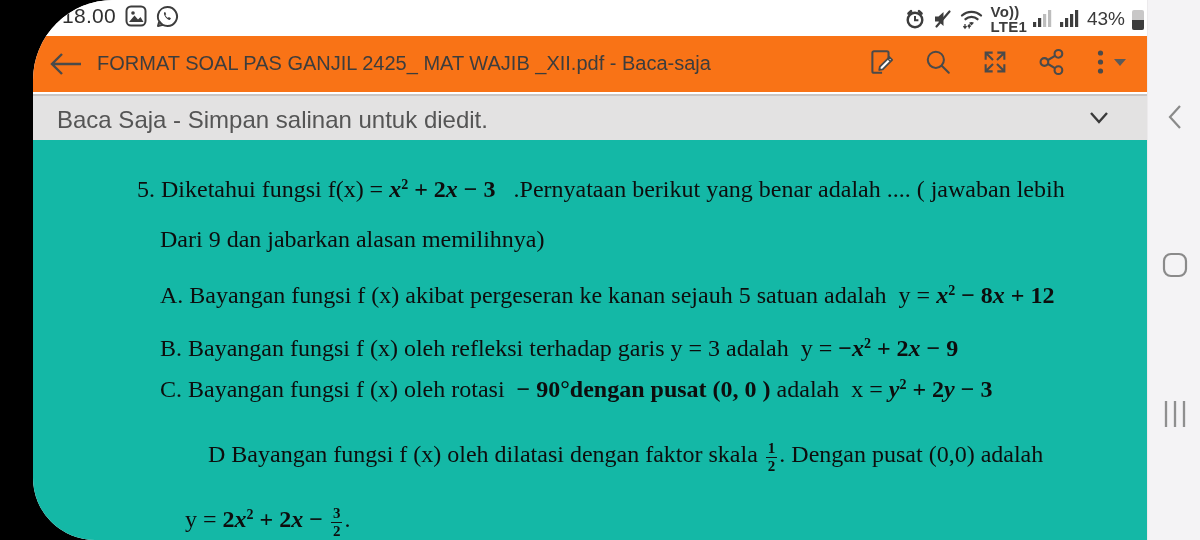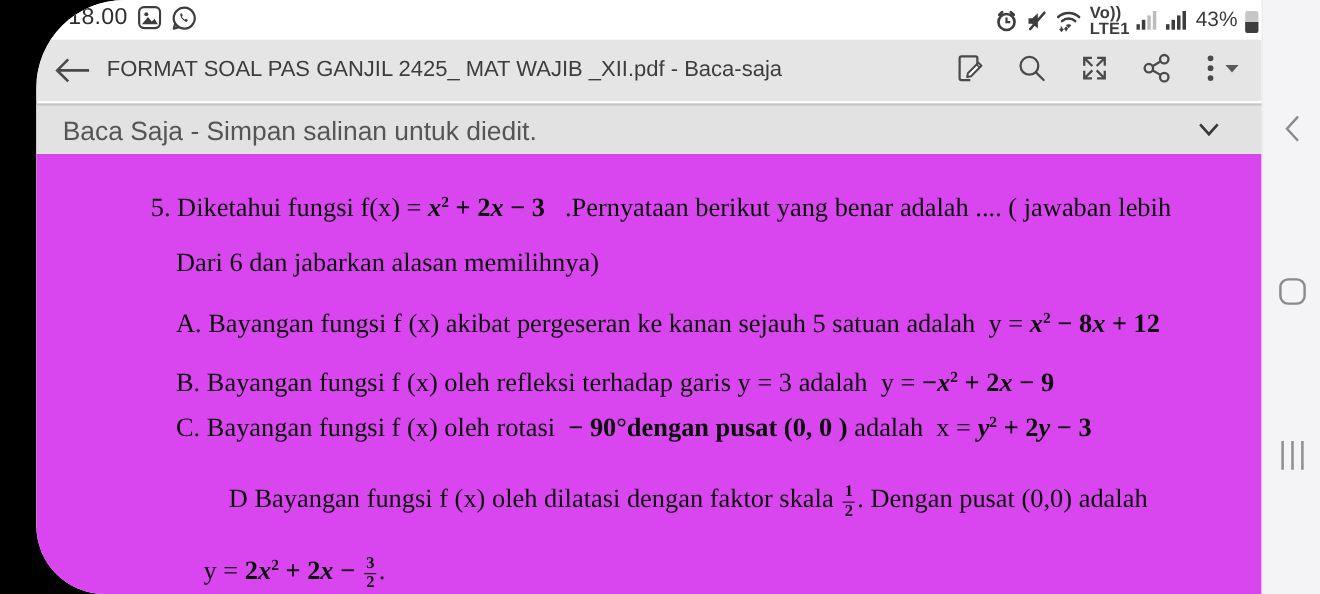--- a/index.html
+++ b/index.html
@@ -15,36 +15,36 @@
   
   .statusbar { position:absolute; top:0; left:0; right:53px; height:36px; background:#fff; }
   .sb-left  { position:absolute; left:29px; top:4px; display:flex; align-items:center; gap:9px; }
   .sb-time  { font-size:21px; color:#2f2f2f; letter-spacing:.3px; }
   .sb-right { position:absolute; right:2px; top:4px; display:flex; align-items:center; gap:6px; }
   .sb-pct   { font-size:19px; color:#3a3a3a; }
   .volte { display:flex; flex-direction:column; align-items:flex-start; line-height:1; }
   .volte span { font-size:15px; font-weight:700; color:#3d3d3d; letter-spacing:.2px; }
 
   
-  .toolbar { position:absolute; top:36px; left:0; right:53px; height:56px; background:#e5e5e5; }
+  .toolbar { position:absolute; top:36px; left:0; right:53px; height:56px; background:#f97316; }
   .tb-back { position:absolute; left:15px; top:13px; width:36px; height:30px; cursor:pointer; }
   .tb-title { position:absolute; left:64px; top:16px; font-size:20px; color:#3d3d3d;
               white-space:nowrap; }
   .tb-actions { position:absolute; right:20px; top:12px; display:flex; align-items:center; gap:29px; }
   .tb-ic { width:28px; height:28px; display:flex; align-items:center; justify-content:center; }
   .tb-more-group { display:flex; align-items:center; gap:8px; }
 
   
   .banner { position:absolute; top:94px; left:0; right:53px; height:46px;
             background:#e3e2e2; border-top:2px solid #c7c6c6; }
   .banner-text { position:absolute; left:24px; top:10px; font-size:24px; color:#555; }
   .banner-chevron { position:absolute; right:36px; top:13px; width:24px; height:18px; cursor:pointer; }
 
   
-  .content { position:absolute; top:140px; left:0; right:53px; bottom:0; background:#d946ef; }
+  .content { position:absolute; top:140px; left:0; right:53px; bottom:0; background:#14b8a6; }
   .line { position:absolute; white-space:pre; font-family:"Liberation Serif", serif;
           font-size:24px; color:#0d0d0d; line-height:34px; }
   .line .n  { font-weight:400; }
   .line .b  { font-weight:700; }
   .line .bi { font-weight:700; font-style:italic; }
   .line .sup { font-weight:700; font-size:14px; vertical-align:8px; }
   .frac { display:inline-flex; flex-direction:column; align-items:center; vertical-align:middle;
           position:relative; top:1px; font-weight:700; font-size:15px; line-height:1.12; padding:0 2px; }
   .frac .den { border-top:1.7px solid #111; padding:0 2px; }
   .l0 { top:28px;  left:104px; }
@@ -199,21 +199,21 @@
       <div class="banner-text">Baca Saja - Simpan salinan untuk diedit.</div>
       <div class="banner-chevron">
         <svg width="24" height="18" viewBox="0 0 24 18">
           <path d="M4 4 L12 13 L20 4" fill="none" stroke="#3a3a3a" stroke-width="2.4"></path>
         </svg>
       </div>
     </div>
 
     <div class="content">
       <div class="line l0"><span class="n">5. Diketahui fungsi f(x) = </span><span class="bi">x</span><span class="sup">2</span><span class="b"> + 2</span><span class="bi">x</span><span class="b"> − 3</span><span class="n">   .Pernyataan berikut yang benar adalah .... ( jawaban lebih</span></div>
-      <div class="line l1"><span class="n">Dari 6 dan jabarkan alasan memilihnya)</span></div>
+      <div class="line l1"><span class="n">Dari 9 dan jabarkan alasan memilihnya)</span></div>
       <div class="line l2"><span class="n">A. Bayangan fungsi f (x) akibat pergeseran ke kanan sejauh 5 satuan adalah  y = </span><span class="bi">x</span><span class="sup">2</span><span class="b"> − 8</span><span class="bi">x</span><span class="b"> + 12</span></div>
       <div class="line l3"><span class="n">B. Bayangan fungsi f (x) oleh refleksi terhadap garis y = 3 adalah  y = </span><span class="b">−</span><span class="bi">x</span><span class="sup">2</span><span class="b"> + 2</span><span class="bi">x</span><span class="b"> − 9</span></div>
       <div class="line l4"><span class="n">C. Bayangan fungsi f (x) oleh rotasi  </span><span class="b">− 90°dengan pusat (0, 0 )</span><span class="n"> adalah  x = </span><span class="bi">y</span><span class="sup">2</span><span class="b"> + 2</span><span class="bi">y</span><span class="b"> − 3</span></div>
       <div class="line l5"><span class="n">D Bayangan fungsi f (x) oleh dilatasi dengan faktor skala </span><span class="frac"><span class="num">1</span><span class="den">2</span></span><span class="n">. Dengan pusat (0,0) adalah</span></div>
       <div class="line l6"><span class="n">y = </span><span class="b">2</span><span class="bi">x</span><span class="sup">2</span><span class="b"> + 2</span><span class="bi">x</span><span class="b"> − </span><span class="frac"><span class="num">3</span><span class="den">2</span></span><span class="n">.</span></div>
     </div>
 
     <div class="navstrip">
       <div class="nav-btn nav-back">
         <svg width="17" height="28" viewBox="0 0 17 28">

